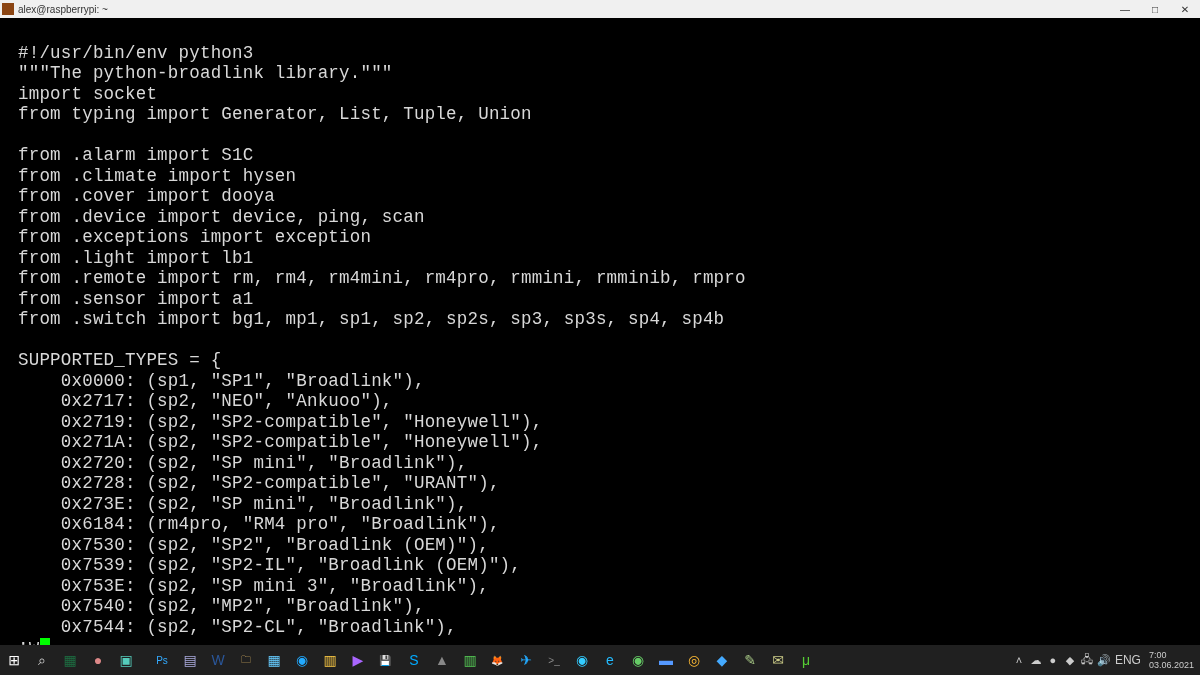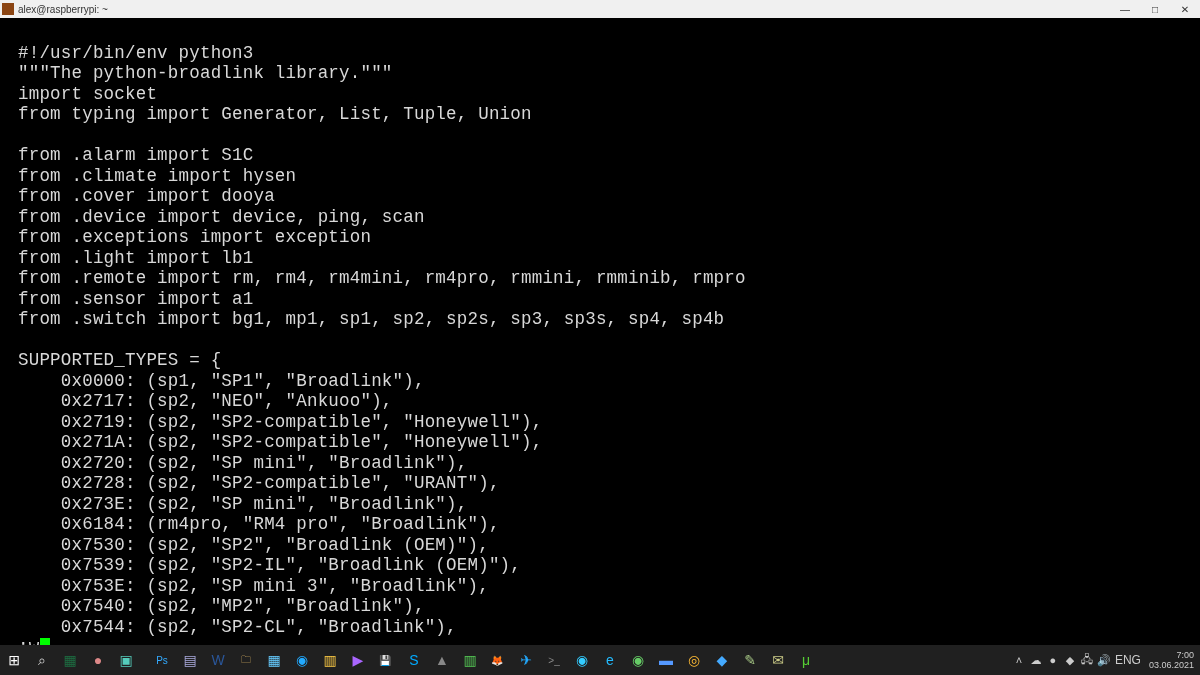--- a/index.html
+++ b/index.html
@@ -71,21 +71,21 @@
     position: absolute;
     right: 0;
     height: 100%;
     display: flex;
     align-items: center;
     color: #ccc;
     font-size: 9px;
     gap: 4px;
     padding-right: 6px;
   }
-  .taskbar .tray .clock { text-align: right; line-height: 10px; padding-left: 4px;}
+  .taskbar .tray .clock { line-height: 10px; padding-left: 4px;}
   .taskbar .icons {
     display: flex;
     gap: 4px;
     height: 100%;
     align-items: center;
     padding-left: 2px;
   }
   .taskbar .tbicon {
     width: 24px;
     height: 24px;

